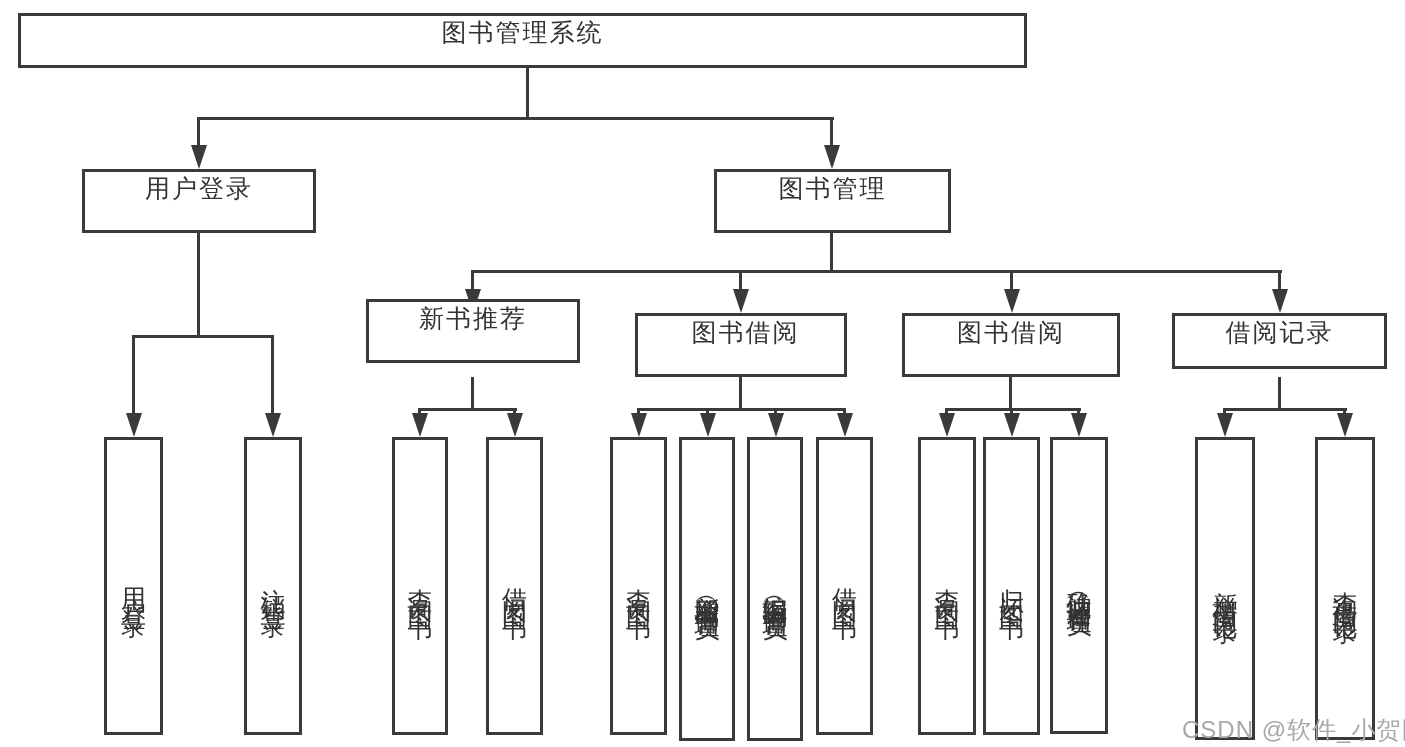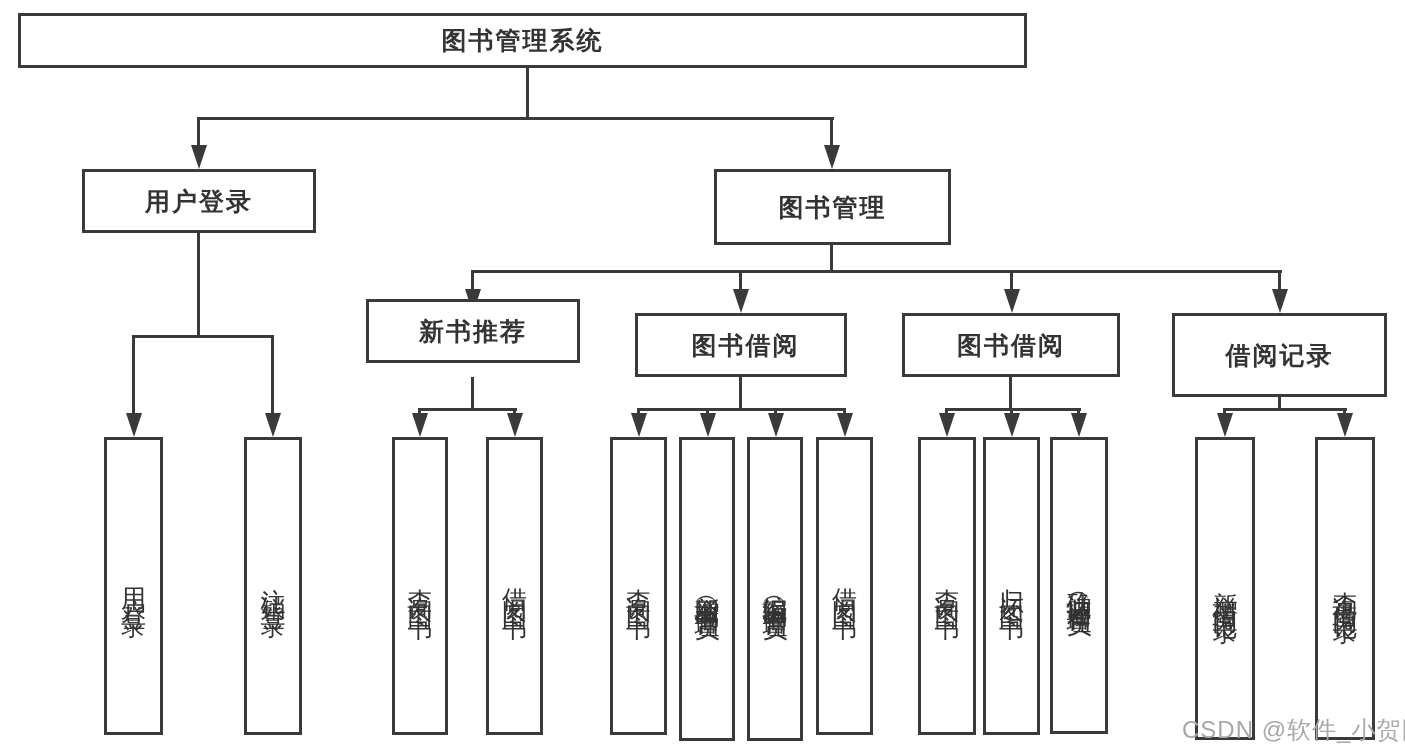--- a/index.html
+++ b/index.html
@@ -2,22 +2,22 @@
 <html><head>
 <meta charset="utf-8">
 <style>
   html,body{margin:0;padding:0;background:#ffffff;}
   #canvas{
     position:relative;width:1405px;height:747px;background:#ffffff;
     font-family:"Liberation Sans","DejaVu Sans",sans-serif;color:#333333;overflow:hidden;
   }
   .box{
     position:absolute;box-sizing:border-box;border:3px solid #3a3a3a;background:#ffffff;
-    display:flex;align-items:center;justify-content:center;
-    font-size:25px;letter-spacing:2px;color:#333333;z-index:2;font-weight:bold;
+    display:flex;justify-content:center;
+    font-size:25px;letter-spacing:2px;color:#333333;z-index:2;
   }
   .leaf{
     position:absolute;box-sizing:border-box;border:3px solid #3a3a3a;background:#ffffff;
     display:flex;align-items:center;justify-content:center;z-index:2;
   }
   .vtext{
     writing-mode:vertical-lr;text-orientation:mixed;
     font-size:25px;color:#333333;letter-spacing:9px;line-height:1;
   }
   .vtext.ls6{letter-spacing:6px;}
@@ -45,21 +45,21 @@
   </div>
 
   <div class="v" style="left:526px;top:66px;height:54px;"></div>
   <div class="h" style="left:197px;top:117px;width:637px;"></div>
   <div class="arr" style="left:197px;top:117px;height:28px;"></div>
   <div class="arr" style="left:830px;top:117px;height:28px;"></div>
 
   <div class="box" style="left:82px;top:169px;width:234px;height:64px;">
     <span>用户登录</span>
   </div>
-  <div class="box" style="left:714px;top:169px;width:237px;height:76px;">
+  <div class="box" style="left:714px;top:169px;width:237px;height:64px;">
     <span>图书管理</span>
   </div>
 
   <div class="v" style="left:197px;top:233px;height:105px;"></div>
   <div class="h" style="left:133px;top:335px;width:141px;"></div>
   <div class="arr" style="left:132px;top:335px;height:78px;"></div>
   <div class="arr" style="left:271px;top:335px;height:78px;"></div>
 
   <div class="v" style="left:830px;top:233px;height:40px;"></div>
   <div class="h" style="left:471px;top:270px;width:811px;"></div>
@@ -70,21 +70,21 @@
 
   <div class="box" style="left:366px;top:299px;width:214px;height:64px;">
     <span>新书推荐</span>
   </div>
   <div class="box" style="left:635px;top:313px;width:212px;height:64px;padding-left:9px;">
     <span>图书借阅</span>
   </div>
   <div class="box" style="left:902px;top:313px;width:218px;height:64px;">
     <span>图书借阅</span>
   </div>
-  <div class="box" style="left:1172px;top:313px;width:215px;height:84px;">
+  <div class="box" style="left:1172px;top:313px;width:215px;height:56px;">
     <span>借阅记录</span>
   </div>
 
   <div class="v" style="left:471px;top:377px;height:34px;"></div>
   <div class="h" style="left:418px;top:408px;width:99px;"></div>
   <div class="arr" style="left:418px;top:408px;height:5px;"></div>
   <div class="arr" style="left:513px;top:408px;height:5px;"></div>
 
   <div class="v" style="left:739px;top:377px;height:34px;"></div>
   <div class="h" style="left:637px;top:408px;width:209px;"></div>

